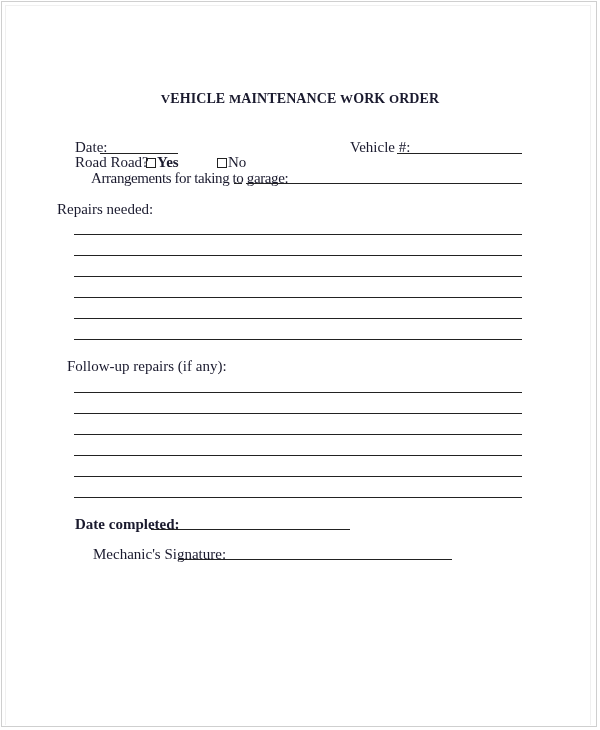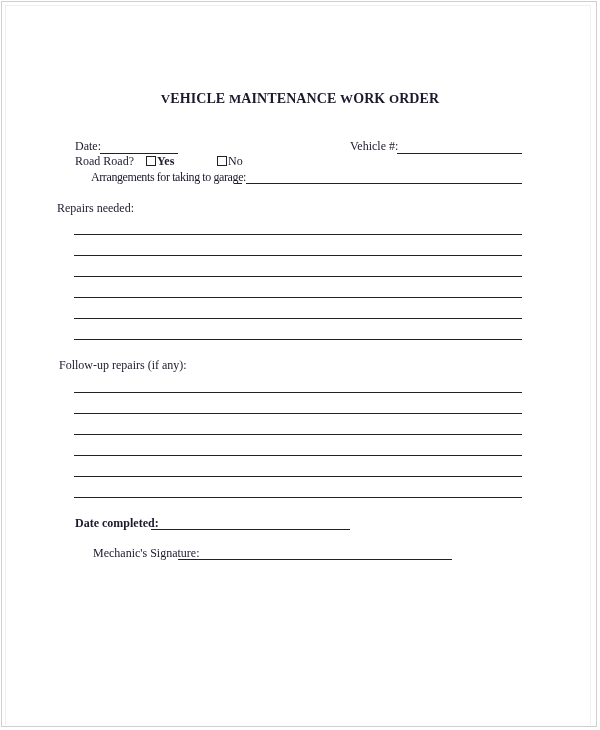--- a/index.html
+++ b/index.html
@@ -2,21 +2,21 @@
 <html><head>
   <meta charset="utf-8">
   <style>
     html, body { margin: 0; padding: 0; background: #ffffff; }
     body { width: 600px; height: 730px; position: relative; overflow: hidden; font-family: "Liberation Serif", serif; color: #1a1a2e; }
     .frame { position: absolute; left: 1px; top: 1px; width: 596px; height: 726px; border: 1px solid #cfcfcf; box-sizing: border-box; }
     .inner-frame { position: absolute; left: 5px; top: 5px; width: 586px; height: 720px; border: 1px solid #f0f0f0; box-sizing: border-box; border-bottom: none; }
     .abs { position: absolute; }
     .title { left: 0; width: 600px; top: 91px; text-align: center; font-size: 13px; font-weight: bold; color: #1a1a2e; letter-spacing: 0.1px; }
     .title .sc { font-size: 14px; }
-    .lbl { font-size: 12px; color: #1a1a2e; white-space: nowrap; }
+    .lbl { font-size: 15px; color: #1a1a2e; white-space: nowrap; }
     .line { position: absolute; height: 0; border-top: 1.6px solid #222; }
     .cb { display: inline-block; width: 8px; height: 8px; border: 1px solid #222; vertical-align: -1px; margin-right: 1px; }
   </style>
 </head>
 <body>
 
 <div class="frame"></div>
 <div class="inner-frame"></div>
 
 <div class="abs title">
@@ -42,21 +42,21 @@
 <div class="line" style="left:246px; top:183px; width:276px;"></div>
 
 <span class="abs lbl" style="left:57px; top:201px;">Repairs needed:</span>
 <div class="line" style="left:74px; top:234px; width:448px;"></div>
 <div class="line" style="left:74px; top:255px; width:448px;"></div>
 <div class="line" style="left:74px; top:276px; width:448px;"></div>
 <div class="line" style="left:74px; top:297px; width:448px;"></div>
 <div class="line" style="left:74px; top:318px; width:448px;"></div>
 <div class="line" style="left:74px; top:339px; width:448px;"></div>
 
-<span class="abs lbl" style="left:59px; top:358px;font-family:Liberation Serif, serif;">Follow-up repairs (if any):</span>
+<span class="abs lbl" style="left:67px; top:358px;font-family:Liberation Serif, serif;">Follow-up repairs (if any):</span>
 <div class="line" style="left:74px; top:392px; width:448px;"></div>
 <div class="line" style="left:74px; top:413px; width:448px;"></div>
 <div class="line" style="left:74px; top:434px; width:448px;"></div>
 <div class="line" style="left:74px; top:455px; width:448px;"></div>
 <div class="line" style="left:74px; top:476px; width:448px;"></div>
 <div class="line" style="left:74px; top:497px; width:448px;"></div>
 
 <span class="abs lbl" style="left:75px; top:516px;font-weight:bold;">Date completed:</span>
 <div class="line" style="left:151px; top:529px; width:199px;"></div>
 

